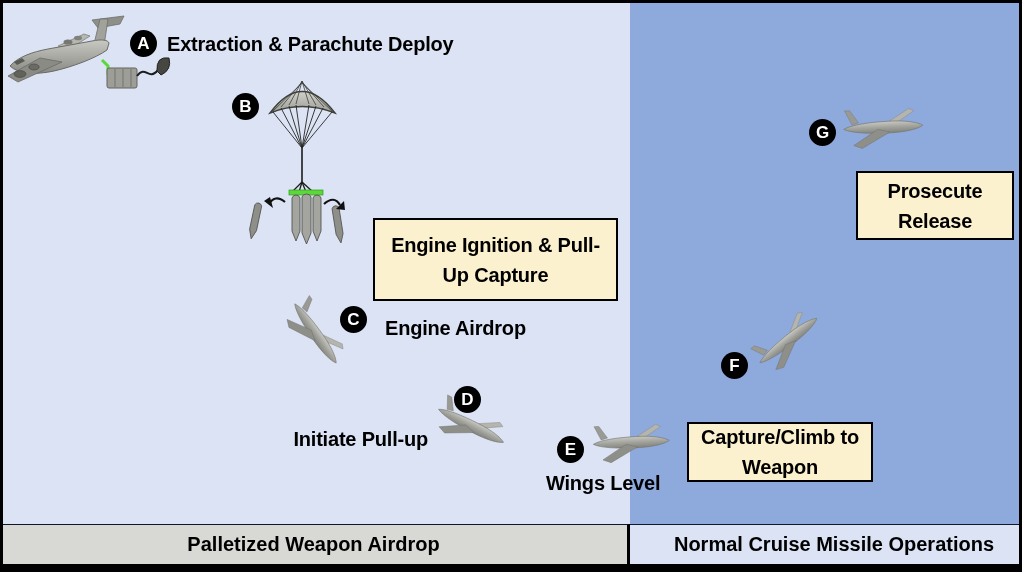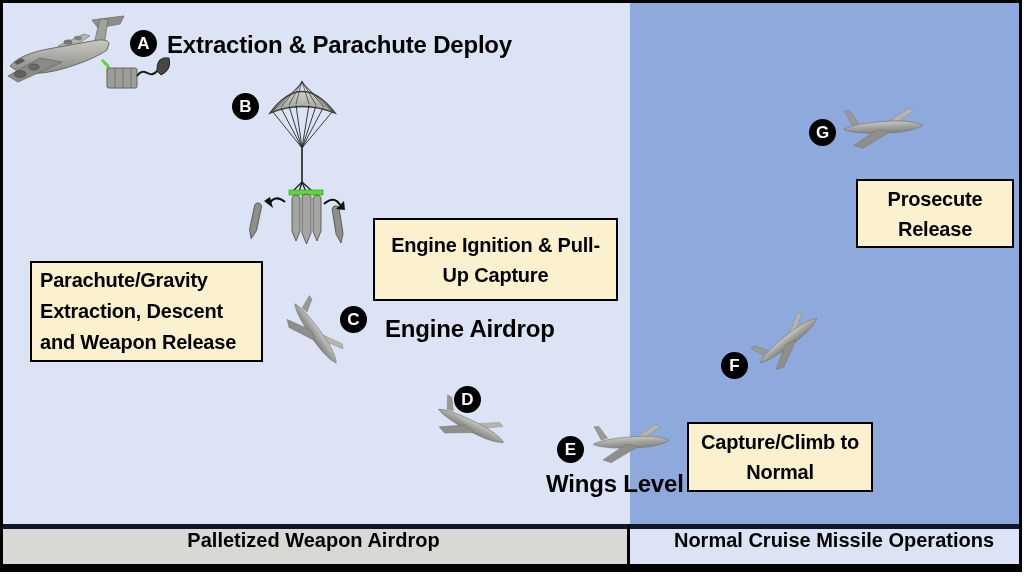--- a/index.html
+++ b/index.html
@@ -2,27 +2,27 @@
 <html style="--bg-left: #dbe3f4; --bg-right: #8ea9db; --callout-bg: #fcf1ce; --callout-border: #000000; --bar-left-bg: #d8d8d4; --bar-right-bg: #dbe3f4; --badge-bg: #000000; --badge-fg: #ffffff; --text: #000000; --extraction-line: #5bd83a; --hardware-gray: #a5a5a0;"><head>
 <meta charset="utf-8">
 <style>
   html,body{margin:0;padding:0;background:#ffffff;}
   body{width:1024px;height:577px;overflow:hidden;font-family:"Liberation Sans",sans-serif;}
   .diagram{position:relative;width:1022px;height:572px;background:#ffffff;}
   .region{position:absolute;top:0;height:524px;}
   .region-left{left:0;width:630px;background:var(--bg-left,#dbe3f4);}
   .region-right{left:630px;width:392px;background:var(--bg-right,#8ea9db);}
   .frame{position:absolute;inset:0;border:3px solid #000;pointer-events:none;z-index:40;}
-  .bar{position:absolute;top:524px;height:48px;box-sizing:border-box;display:flex;justify-content:center;
-       font-weight:bold;font-size:20px;color:var(--text,#000);border-top:5px solid #0f172a;border-bottom:8px solid #000;z-index:30;}
+  .bar{position:absolute;top:524px;height:48px;box-sizing:border-box;display:flex;align-items:center;justify-content:center;
+       font-weight:bold;font-size:20px;color:var(--text,#000);border-top:1px solid #0f172a;border-bottom:8px solid #000;z-index:30;}
   .bar-left{left:0;width:630px;background:var(--bar-left-bg,#d8d8d4);border-right:3px solid #000;}
   .bar-right{left:630px;width:392px;background:var(--bar-right-bg,#dbe3f4);padding-left:16px;}
   .badge{position:absolute;width:27px;height:27px;border-radius:50%;background:var(--badge-bg,#000);color:var(--badge-fg,#fff);
          display:flex;align-items:center;justify-content:center;font-weight:bold;font-size:17px;z-index:12;}
-  .caption{position:absolute;font-weight:bold;font-size:24px;line-height:27px;color:var(--text,#000);white-space:nowrap;z-index:11;letter-spacing:-0.2px;}
+  .caption{position:absolute;font-weight:bold;font-size:20px;line-height:27px;color:var(--text,#000);white-space:nowrap;z-index:11;letter-spacing:-0.2px;}
   .callout{position:absolute;background:var(--callout-bg,#fcf1ce);border:2.5px solid var(--callout-border,#000);box-sizing:border-box;
            display:flex;flex-direction:column;justify-content:center;font-weight:bold;font-size:20px;line-height:30px;
            color:var(--text,#000);text-align:center;z-index:10;letter-spacing:-0.2px;}
   .callout.align-left{text-align:left;padding-left:8px;line-height:31px;}
   .art{position:absolute;z-index:6;}
   .missile{position:absolute;z-index:6;}
   .missile svg{width:100%;height:100%;display:block;}
 </style>
 </head>
 <body>
@@ -115,34 +115,29 @@
       <path d="M40,124 Q30,116 24,126" stroke="#111111" stroke-width="2.2" fill="none"></path>
       <polygon points="19,123 28,130 25,119" fill="#111111"></polygon>
       <path d="M79,126 Q89,117 95,127" stroke="#111111" stroke-width="2.2" fill="none"></path>
       <polygon points="99,123 91,131 100,132" fill="#111111"></polygon>
     </g>
   </svg>
   <div class="badge" style="left:232px;top:93px">
     <span>B</span>
     </div>
 
-  <div class="callout align-left" style="left:30px;top:261px;width:233px;height:101px">
-    <div>Parachute/Gravity</div>
-    <div>Extraction, Descent</div>
-    <div>and Weapon Release</div>
-  </div>
   <div class="callout" style="left:373px;top:218px;width:245px;height:83px">
     <div>Engine Ignition &amp; Pull-</div>
     <div>Up Capture</div>
   </div>
-  <div class="callout" style="left:687px;top:422px;width:186px;height:70px">
+  <div class="callout" style="left:687px;top:422px;width:186px;height:60px">
     <div>Capture/Climb to</div>
-    <div>Normal</div>
+    <div>Weapon</div>
   </div>
-  <div class="callout" style="left:856px;top:179px;width:158px;height:69px">
+  <div class="callout" style="left:856px;top:171px;width:158px;height:69px">
     <div>Prosecute</div>
     <div>Release</div>
   </div>
 
   <div class="missile" style="left: 276px; top: 311px; width: 76px; height: 46px; transform: rotate(55deg);">
       <svg viewBox="0 0 100 60" preserveAspectRatio="xMidYMid meet">
         <defs>
           <linearGradient id="mg" x1="0" y1="0" x2="0" y2="1">
             <stop offset="0" stop-color="#c9c9c4"></stop>
             <stop offset="0.5" stop-color="#a3a39e"></stop>
@@ -171,20 +166,21 @@
         </defs>
         <polygon points="58,21 82,7 88,10 67,23" fill="#b5b5b0" stroke="#8b8b86" stroke-width="0.6"></polygon>
         <polygon points="13,23 5,6 11,6 21,21" fill="#9a9a95" stroke="#7c7c77" stroke-width="0.6"></polygon>
         <path d="M3,28 C12,23 34,21 58,21 C78,21 92,24 98,28 C92,32 78,35 58,35 C34,35 12,33 3,28 Z" fill="url(#mg)" stroke="#78786f" stroke-width="0.8"></path>
         <polygon points="44,30 14,48 24,52 58,34" fill="#8f8f8a" stroke="#74746f" stroke-width="0.6"></polygon>
       </svg>
     </div>
   <div class="badge" style="left:454px;top:386px">
     <span>D</span>
     </div>
+  <div class="caption" style="left:280px;top:426px;width:148px;text-align:right">Initiate Pull-up</div>
 
   <div class="missile" style="left: 591px; top: 420px; width: 80px; height: 48px; transform: rotate(-3deg);">
       <svg viewBox="0 0 100 60" preserveAspectRatio="xMidYMid meet">
         <defs>
           <linearGradient id="mg" x1="0" y1="0" x2="0" y2="1">
             <stop offset="0" stop-color="#c9c9c4"></stop>
             <stop offset="0.5" stop-color="#a3a39e"></stop>
             <stop offset="1" stop-color="#83837e"></stop>
           </linearGradient>
         </defs>

